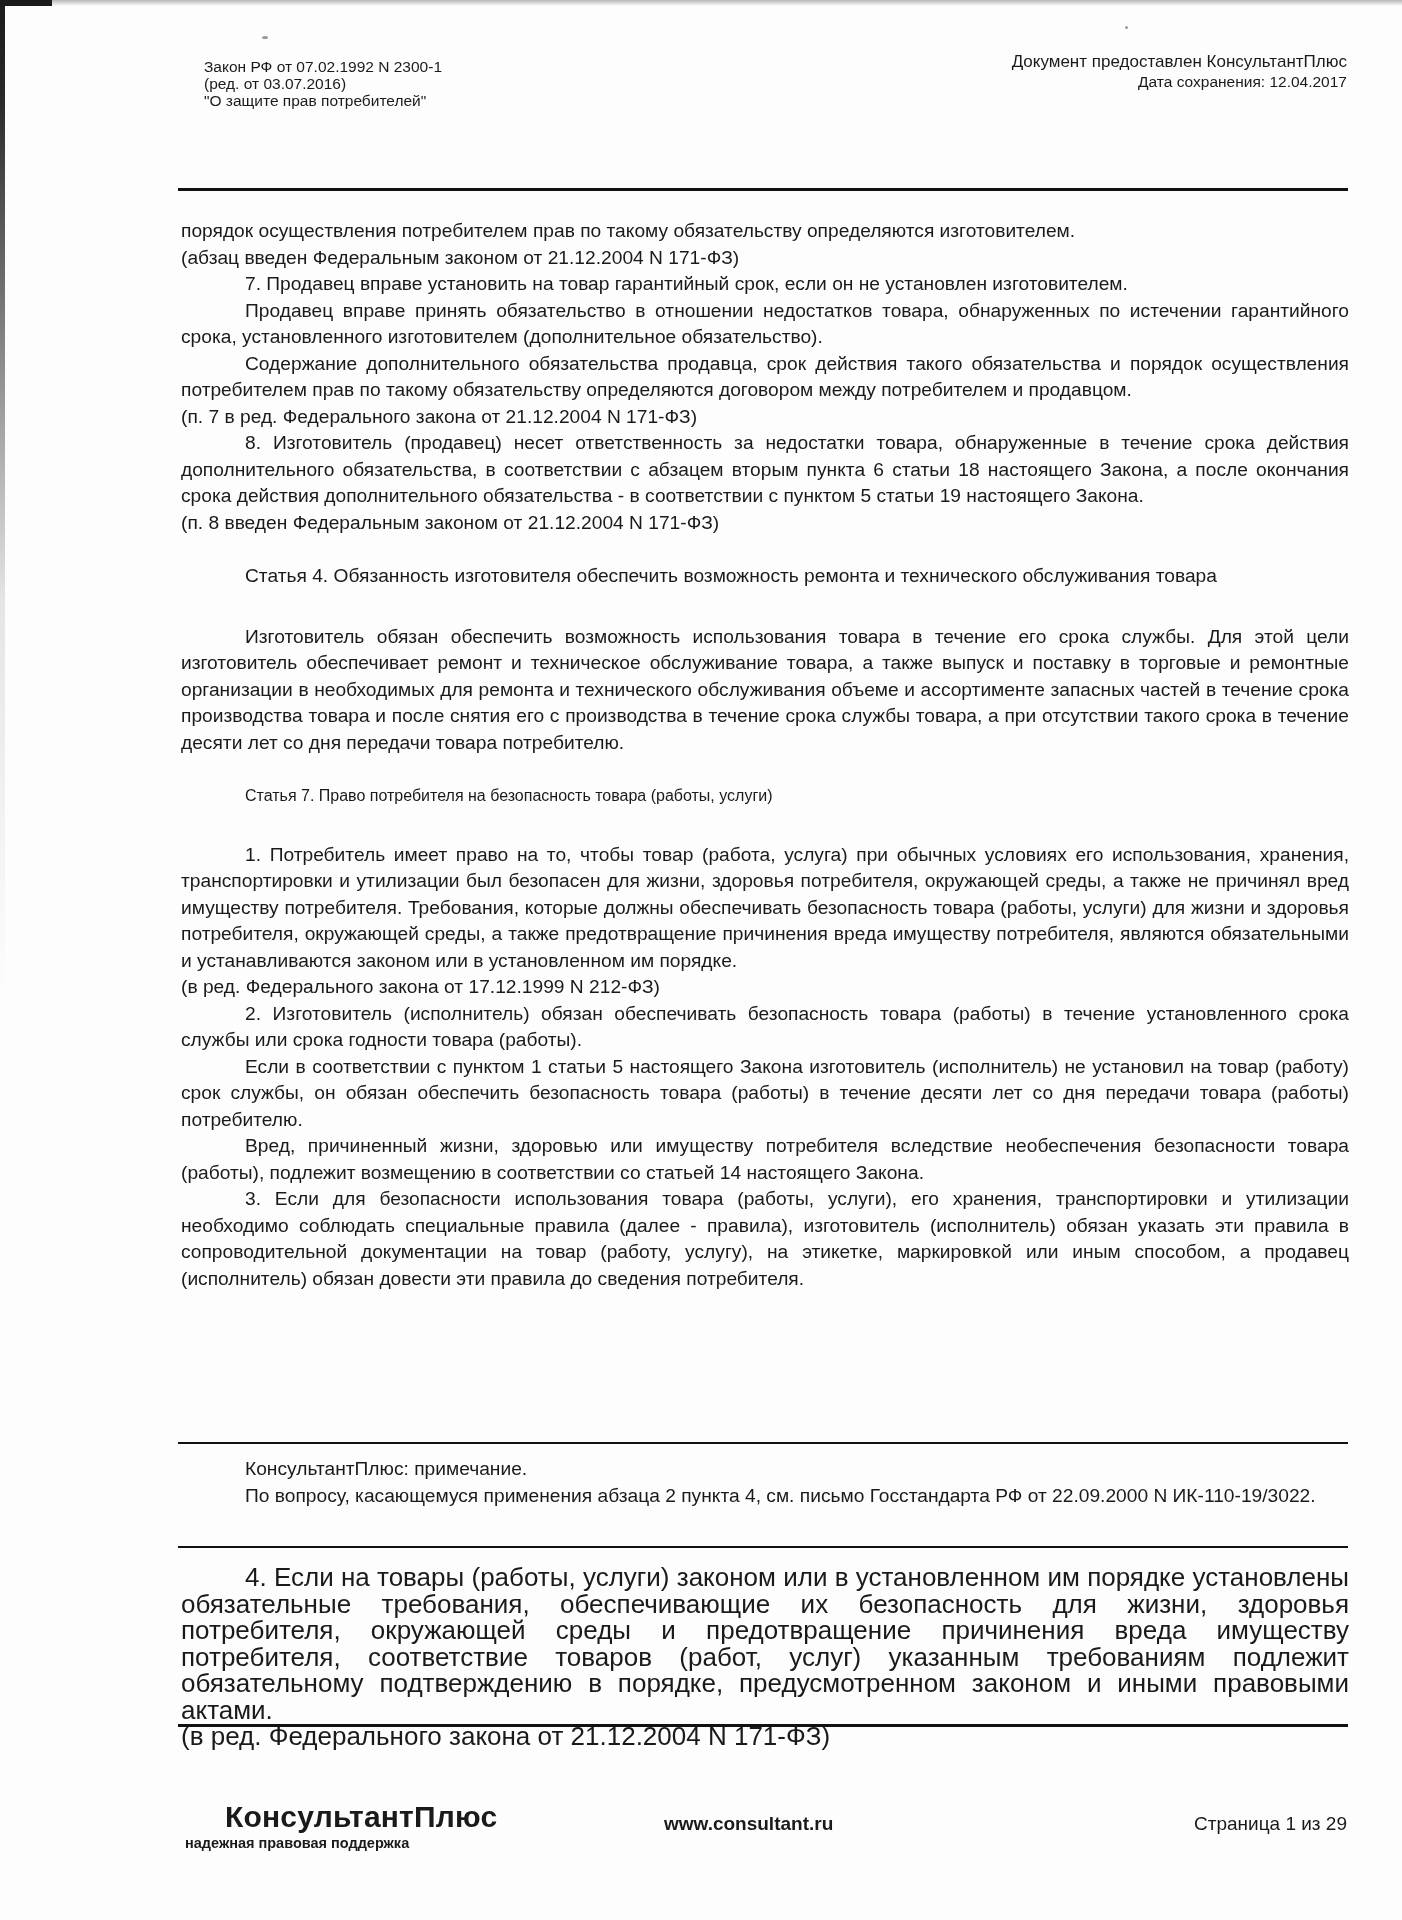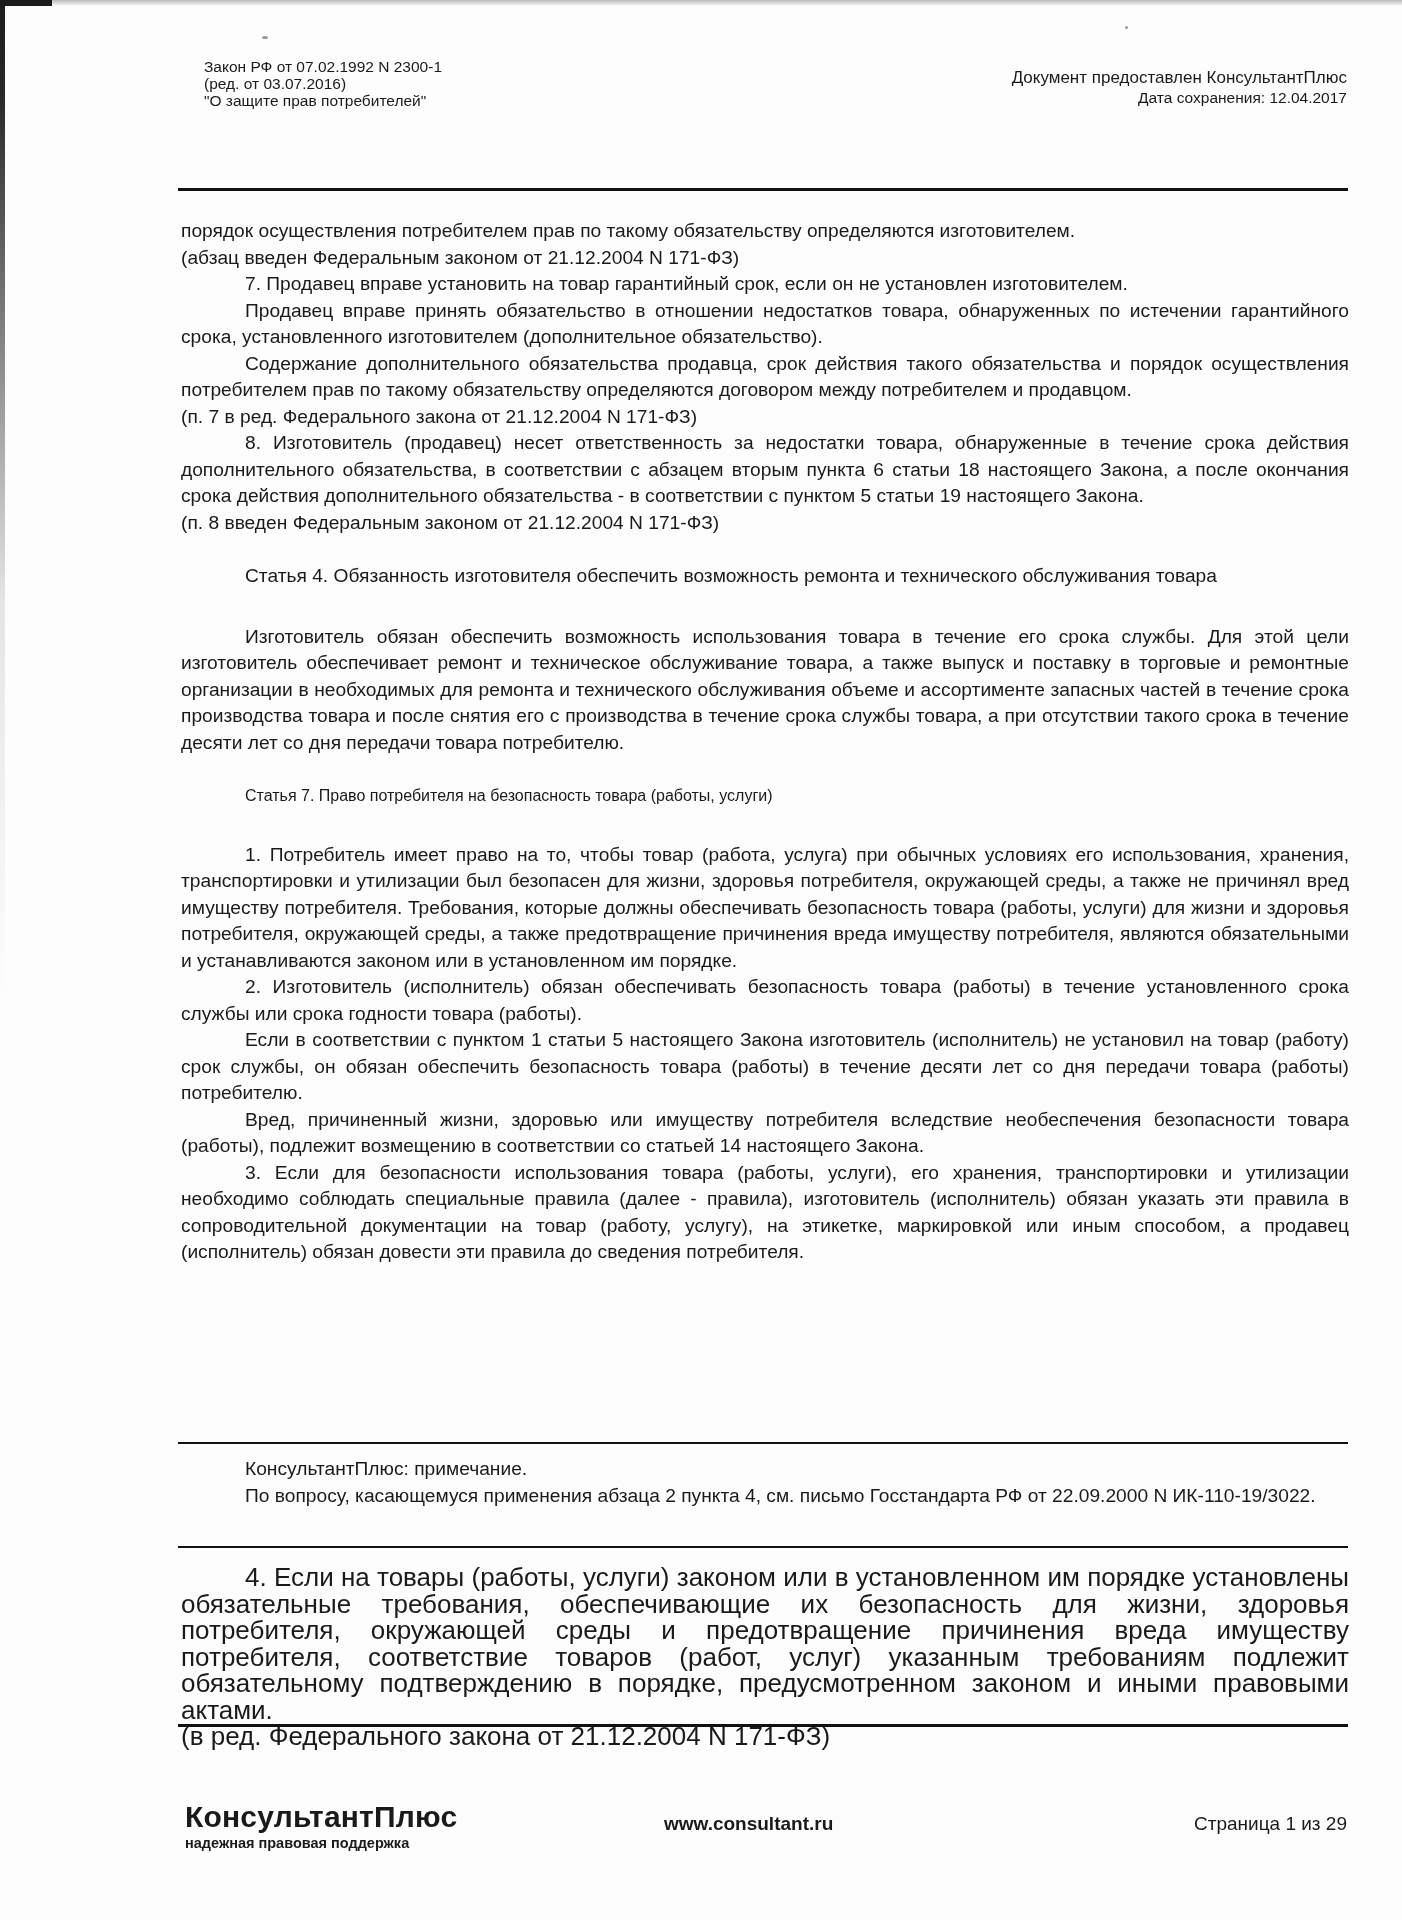--- a/index.html
+++ b/index.html
@@ -15,21 +15,21 @@
       position: absolute; left: 0; top: 0; width: 1402px; height: 6px;
       background: linear-gradient(to bottom, #b8b8b8, rgba(255,255,255,0));
     }
     .scan-corner {
       position: absolute; left: 0; top: 0; width: 52px; height: 6px; background: #1b1b1b;
     }
     .header-left {
       position: absolute; left: 184px; top: 58px; font-size: 15.5px; line-height: 17px; margin-left: 20px;
     }
     .header-right {
-      position: absolute; right: 55px; top: 68px; font-size: 17px; line-height: 20px; text-align: right;
+      position: absolute; right: 55px; top: 52px; font-size: 17px; line-height: 20px; text-align: right;
     }
     .header-right .date { font-size: 15.5px; }
     .rule {
       position: absolute; left: 178px; width: 1170px; height: 3px; background: #111;
     }
     .rule-top { top: 188px; }
     .rule-note-top { top: 1442px; height: 2px; }
     .rule-note-bottom { top: 1546px; height: 2px; }
     .rule-bottom { top: 1724px; height: 3px; }
 
@@ -47,21 +47,21 @@
       font-size: 19.2px; line-height: 26.5px; text-align: justify;
     }
     .item4-block {
       position: absolute; left: 181px; top: 1564px; width: 1168px;
       font-size: 26px; line-height: 26.5px; text-align: justify;
     }
 
     .footer-brand {
       position: absolute; left: 185px; top: 1800px;
     }
-    .footer-brand .brand-name { font-size: 30px; font-weight: bold; line-height: 34px; letter-spacing: 0.2px; }
+    .footer-brand .brand-name { font-size: 30px; font-weight: bold; line-height: 34px; letter-spacing: 0.2px; margin-left: 40px; }
     .footer-brand .brand-tag { font-size: 14.5px; font-weight: bold; line-height: 18px; }
     .footer-url {
       position: absolute; left: 664px; top: 1813px; font-size: 19px; font-weight: bold;
     }
     .footer-page {
       position: absolute; right: 55px; top: 1813px; font-size: 19px;
     }
     .speck { position: absolute; background: #999; border-radius: 50%; }
   </style>
 </head>
@@ -101,20 +101,21 @@
   <h2 class="p article" style="font-weight:normal;font-size:19.2px;">Статья 4. Обязанность изготовителя обеспечить возможность ремонта и технического обслуживания товара</h2>
   <div class="gap"></div>
   <div class="gap" style="height:8px"></div>
   <p class="p ind">Изготовитель обязан обеспечить возможность использования товара в течение его срока службы. Для этой цели изготовитель обеспечивает ремонт и техническое обслуживание товара, а также выпуск и поставку в торговые и ремонтные организации в необходимых для ремонта и технического обслуживания объеме и ассортименте запасных частей в течение срока производства товара и после снятия его с производства в течение срока службы товара, а при отсутствии такого срока в течение десяти лет со дня передачи товара потребителю.</p>
 
   <div class="gap"></div>
   <h2 class="p article" style="font-weight:normal;font-size:16px;">Статья 7. Право потребителя на безопасность товара (работы, услуги)</h2>
   <div class="gap"></div>
   <div class="gap" style="height:6px"></div>
   <p class="p ind">1. Потребитель имеет право на то, чтобы товар (работа, услуга) при обычных условиях его использования, хранения, транспортировки и утилизации был безопасен для жизни, здоровья потребителя, окружающей среды, а также не причинял вред имуществу потребителя. Требования, которые должны обеспечивать безопасность товара (работы, услуги) для жизни и здоровья потребителя, окружающей среды, а также предотвращение причинения вреда имуществу потребителя, являются обязательными и устанавливаются законом или в установленном им порядке.</p>
+  <p class="p">(в ред. Федерального закона от 17.12.1999 N 212-ФЗ)</p>
   <p class="p ind">2. Изготовитель (исполнитель) обязан обеспечивать безопасность товара (работы) в течение установленного срока службы или срока годности товара (работы).</p>
   <p class="p ind">Если в соответствии с пунктом 1 статьи 5 настоящего Закона изготовитель (исполнитель) не установил на товар (работу) срок службы, он обязан обеспечить безопасность товара (работы) в течение десяти лет со дня передачи товара (работы) потребителю.</p>
   <p class="p ind">Вред, причиненный жизни, здоровью или имуществу потребителя вследствие необеспечения безопасности товара (работы), подлежит возмещению в соответствии со статьей 14 настоящего Закона.</p>
   <p class="p ind">3. Если для безопасности использования товара (работы, услуги), его хранения, транспортировки и утилизации необходимо соблюдать специальные правила (далее - правила), изготовитель (исполнитель) обязан указать эти правила в сопроводительной документации на товар (работу, услугу), на этикетке, маркировкой или иным способом, а продавец (исполнитель) обязан довести эти правила до сведения потребителя.</p>
 </main>
 
 <div class="rule rule-note-top"></div>
 <aside class="note-block">
   <p class="p ind">КонсультантПлюс: примечание.</p>
   <p class="p ind">По вопросу, касающемуся применения абзаца 2 пункта 4, см. письмо Госстандарта РФ от 22.09.2000 N ИК-110-19/3022.</p>

